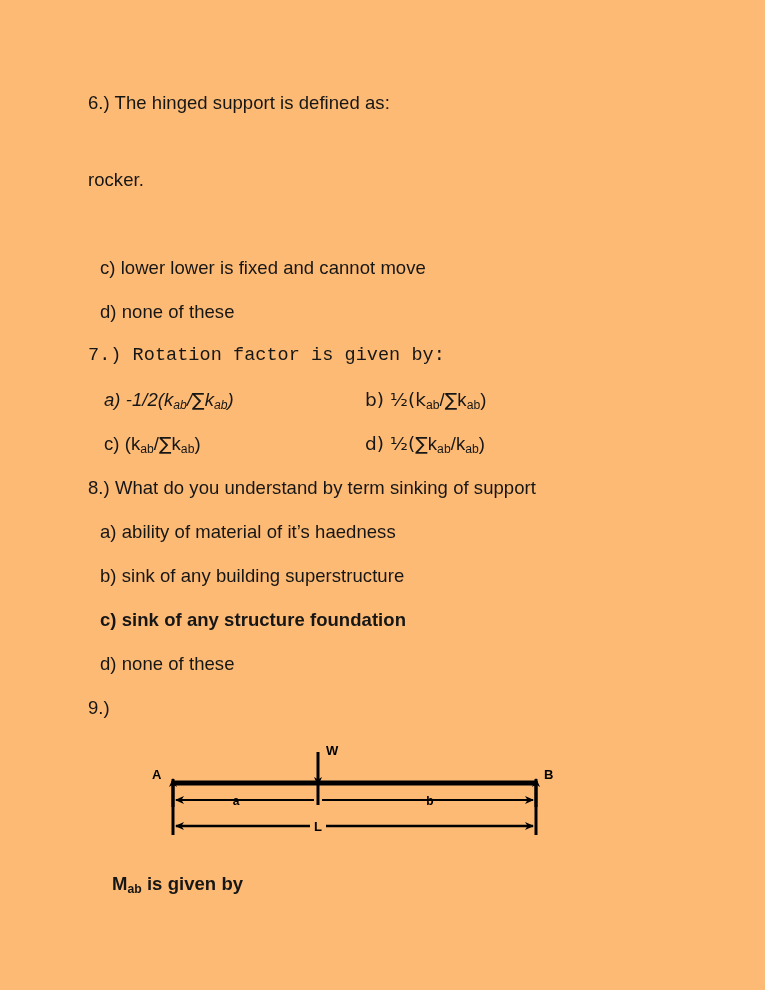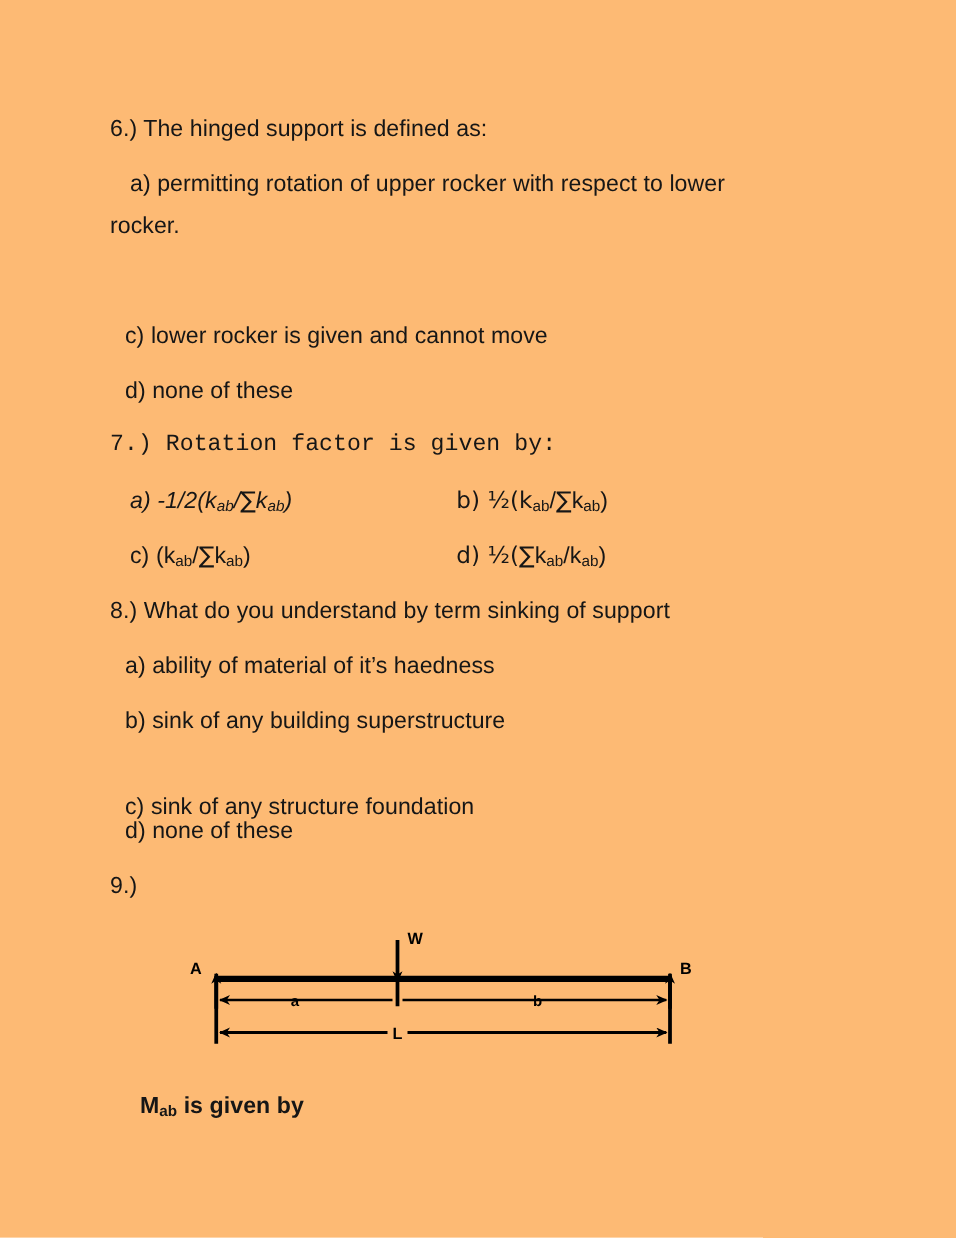--- a/index.html
+++ b/index.html
@@ -61,26 +61,25 @@
     fill: #000000;
   }
 </style>
 </head>
 <body>
 
 <div class="page">
 
   <div class="line q-line" style="top:92px;">6.) The hinged support is defined as:</div>
 
-  <div class="line opt-a" style="top:136px;">a) permitting rotation of upper rocker with respect to lower</div>
 
   <div class="line cont" style="top:169px;">rocker.</div>
 
 
-  <div class="line opt" style="top:257px;">c) lower rocker is given and cannot move</div>
+  <div class="line opt" style="top:257px;">c) lower lower is fixed and cannot move</div>
 
   <div class="line opt" style="top:301px;">d) none of these</div>
 
   <div class="line q-line" style="top:345px;font-family:Liberation Mono, monospace;">7.) Rotation factor is given by:</div>
 
   <div class="line opt-a" style="top:389px;font-style:italic;">
     <span>a) -1/2(k</span><sub>ab</sub><span>/</span><span class="sum">∑</span><span>k</span><sub>ab</sub><span>)</span>
   </div>
 
   <div class="line col-right" style="top:389px;">
@@ -94,21 +93,21 @@
   <div class="line col-right" style="top:433px;">
     <span class="frac">d) ½(</span><span class="sum">∑</span><span>k</span><sub>ab</sub><span>/</span><span>k</span><sub>ab</sub><span>)</span>
   </div>
 
   <div class="line q-line" style="top:477px;">8.) What do you understand by term sinking of support</div>
 
   <div class="line opt" style="top:521px;">a) ability of material of it’s haedness</div>
 
   <div class="line opt" style="top:565px;">b) sink of any building superstructure</div>
 
-  <div class="line opt" style="top:634px;">c) sink of any structure foundation</div>
+  <div class="line opt" style="top:609px;font-weight:bold;">c) sink of any structure foundation</div>
 
   <div class="line opt" style="top:653px;">d) none of these</div>
 
   <div class="line q-line" style="top:697px;">9.)</div>
 
   <div class="diagram">
     <svg width="430" height="115" viewBox="0 0 430 115" xmlns="http://www.w3.org/2000/svg">
       <defs>
         <marker id="arrHead" markerWidth="9" markerHeight="9" refX="8" refY="4" orient="auto" markerUnits="userSpaceOnUse">
           <path d="M0,0 L9,4 L0,8 L2.6,4 Z" fill="#000"></path>

